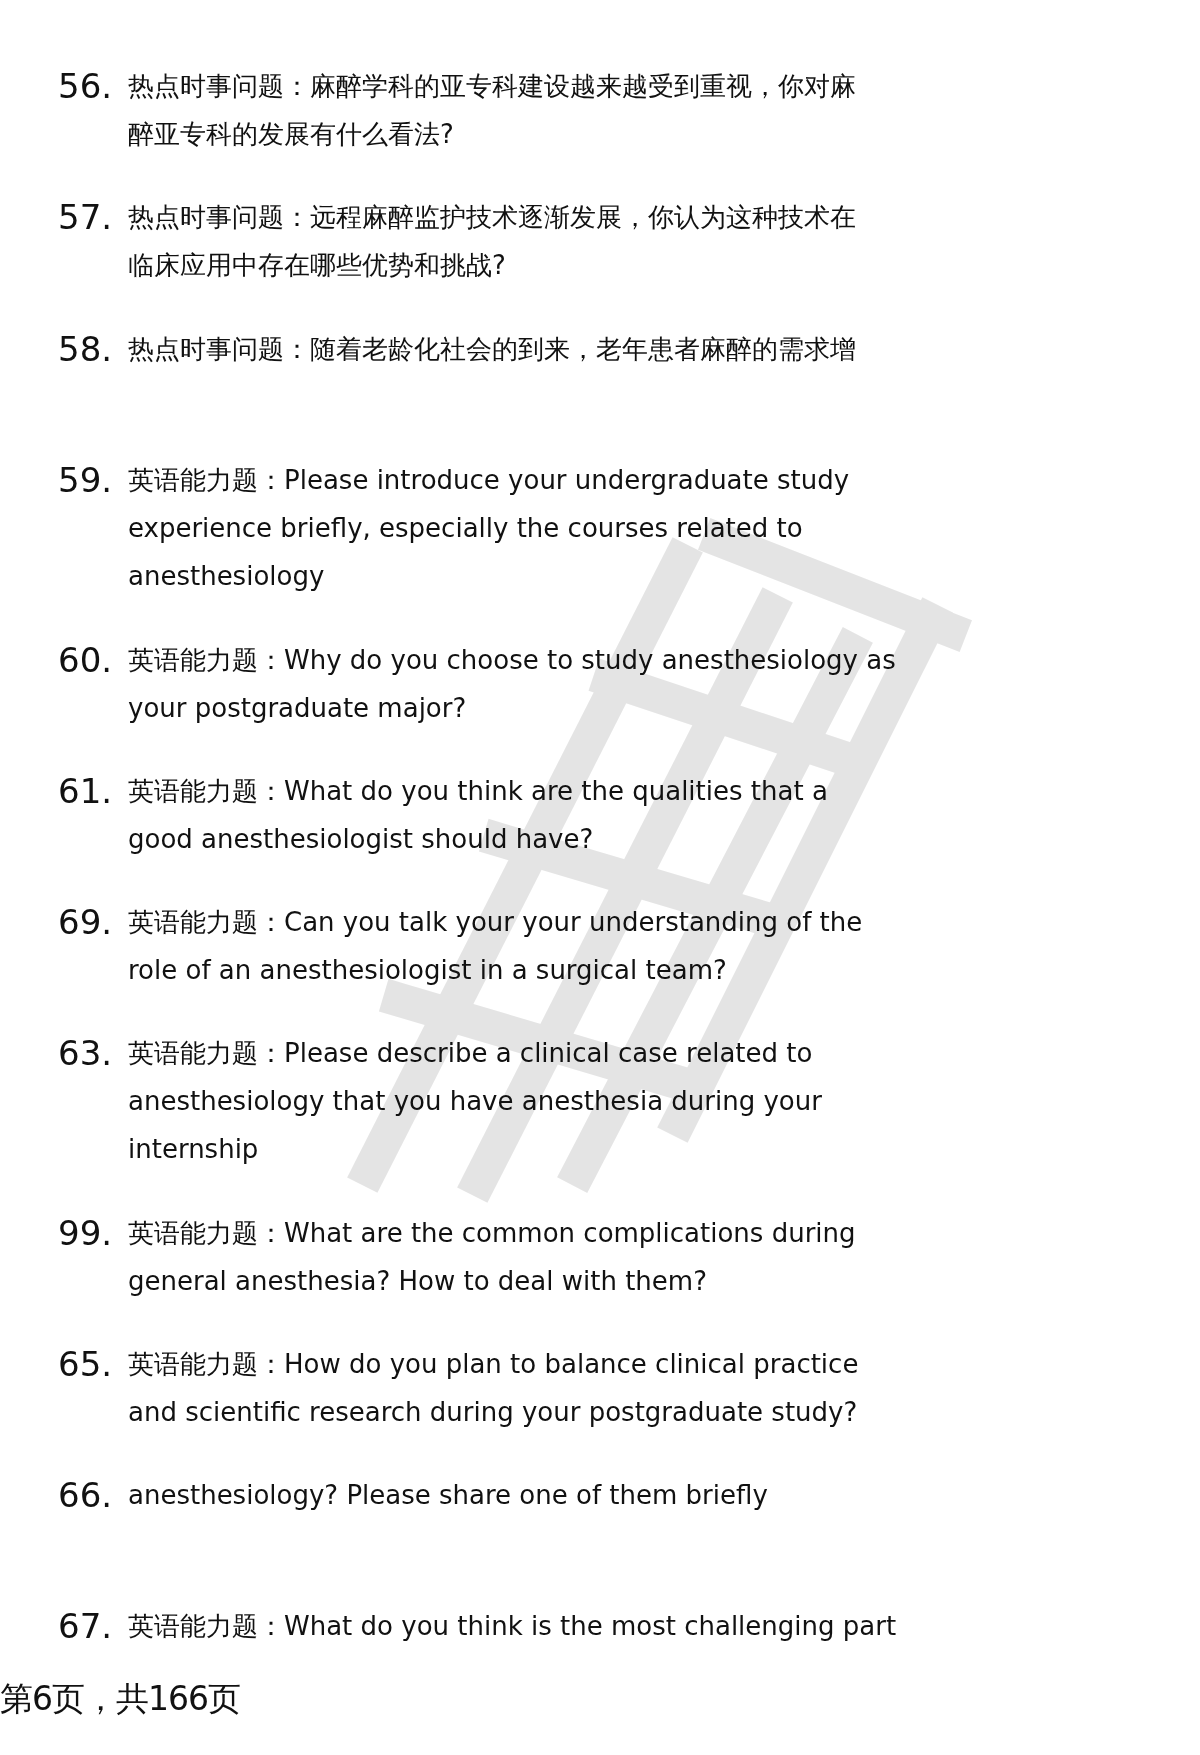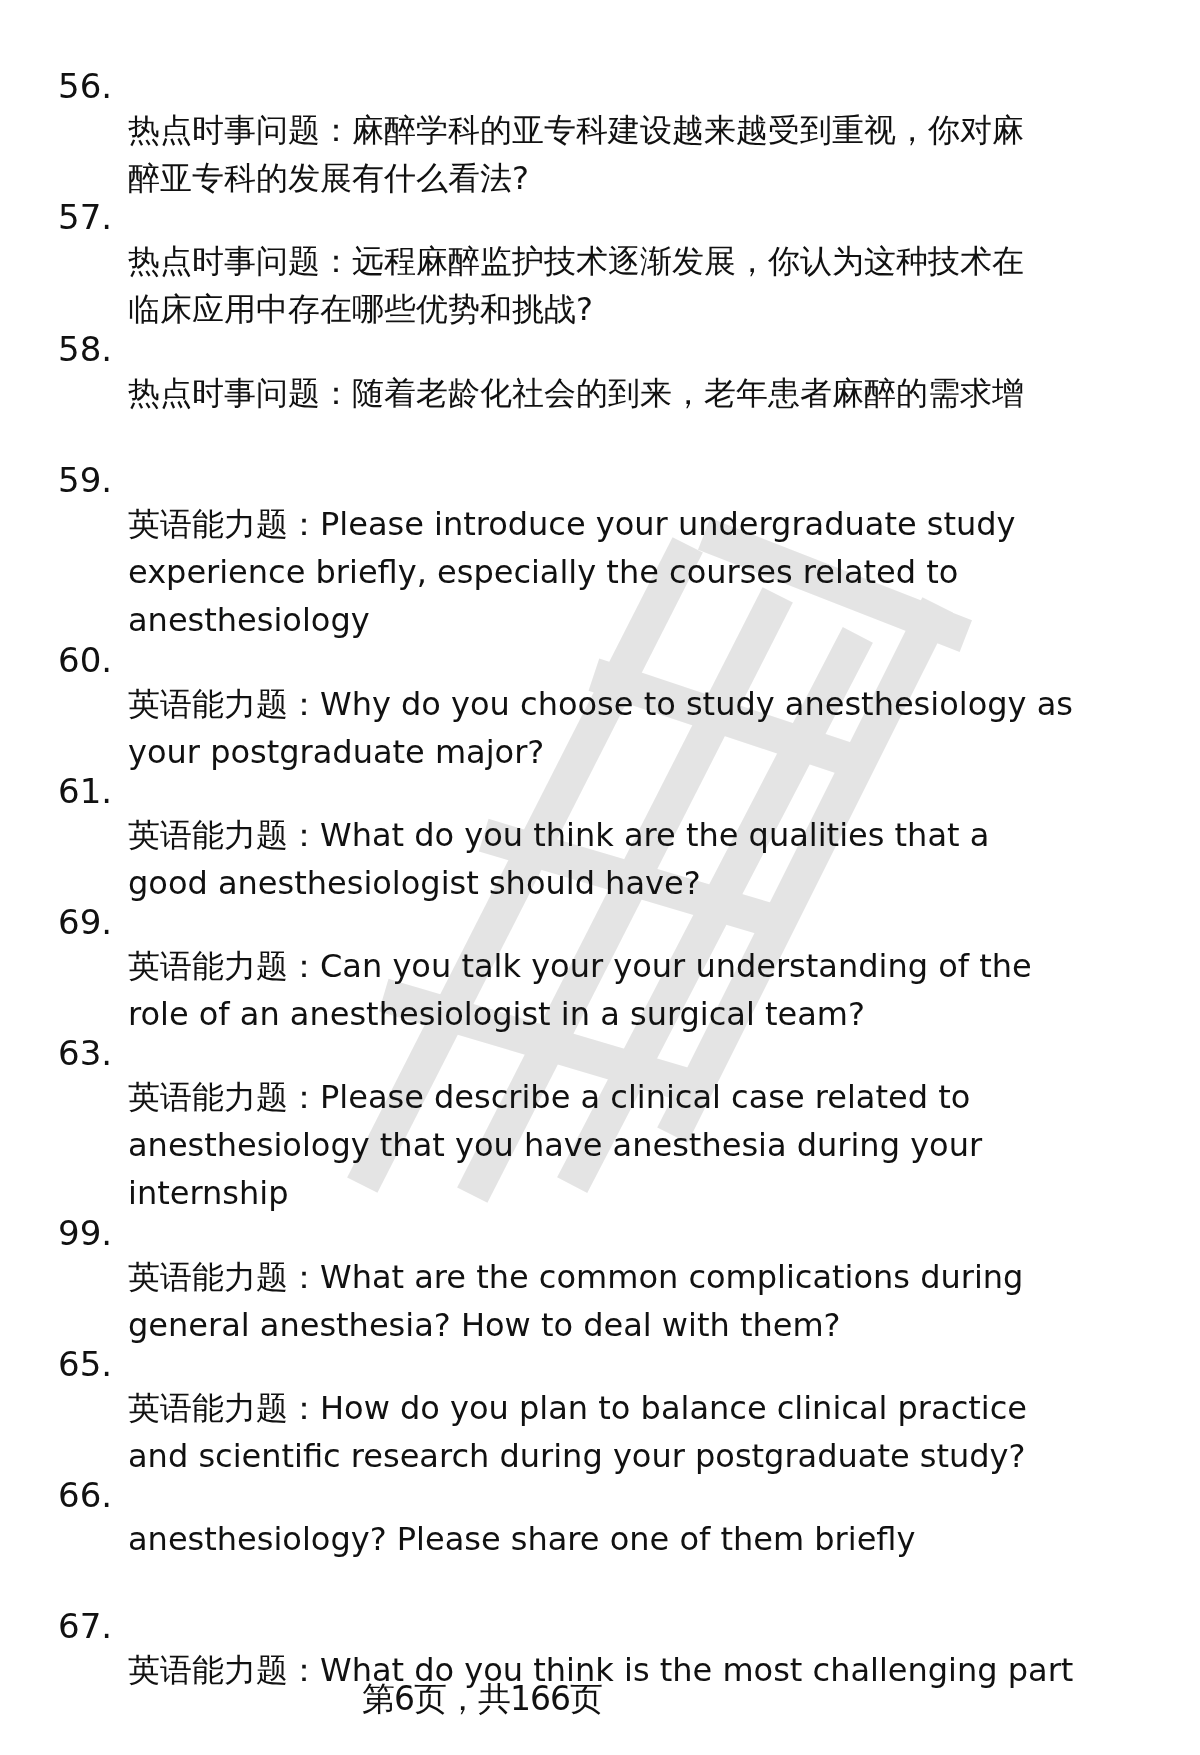--- a/index.html
+++ b/index.html
@@ -47,36 +47,35 @@
     top: 0;
     font-size: 34px;
     line-height: 48px;
     letter-spacing: 0px;
   }
   .q-body {
     position: absolute;
     left: 128px;
     top: 0;
     width: 1045px;
-    font-size: 32px;
+    font-size: 26px;
     line-height: 48px;
     white-space: normal;
     word-break: normal;
-    margin-top: 44px;
   }
   .q-line {
     display: block;
     white-space: nowrap;
   }
   .footer {
     position: absolute;
     left: 0;
     top: 1675px;
     width: 964px;
-    text-align: center;
+    text-align: left;
     font-size: 33px;
     line-height: 48px;
     letter-spacing: -1px;
   }
 </style>
 </head>
 <body>
 
 <div class="page">
 

